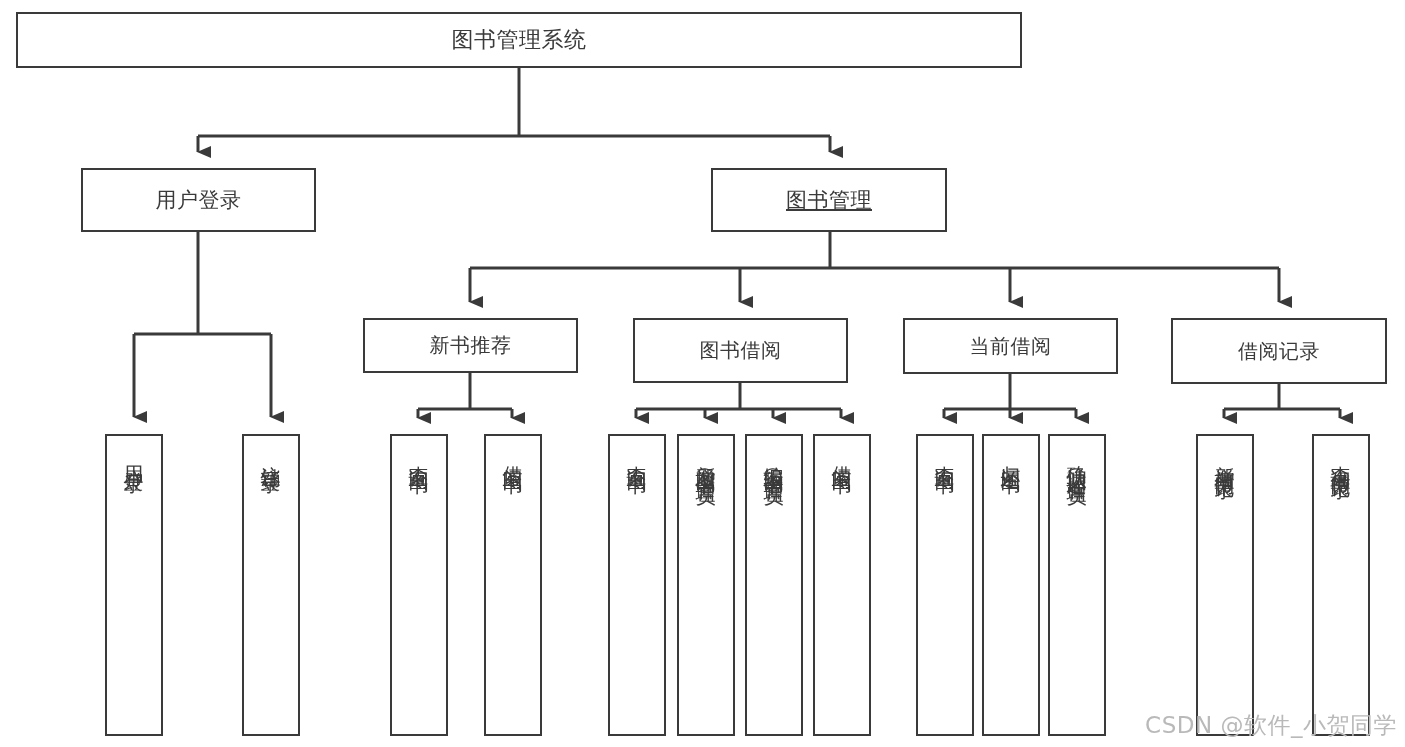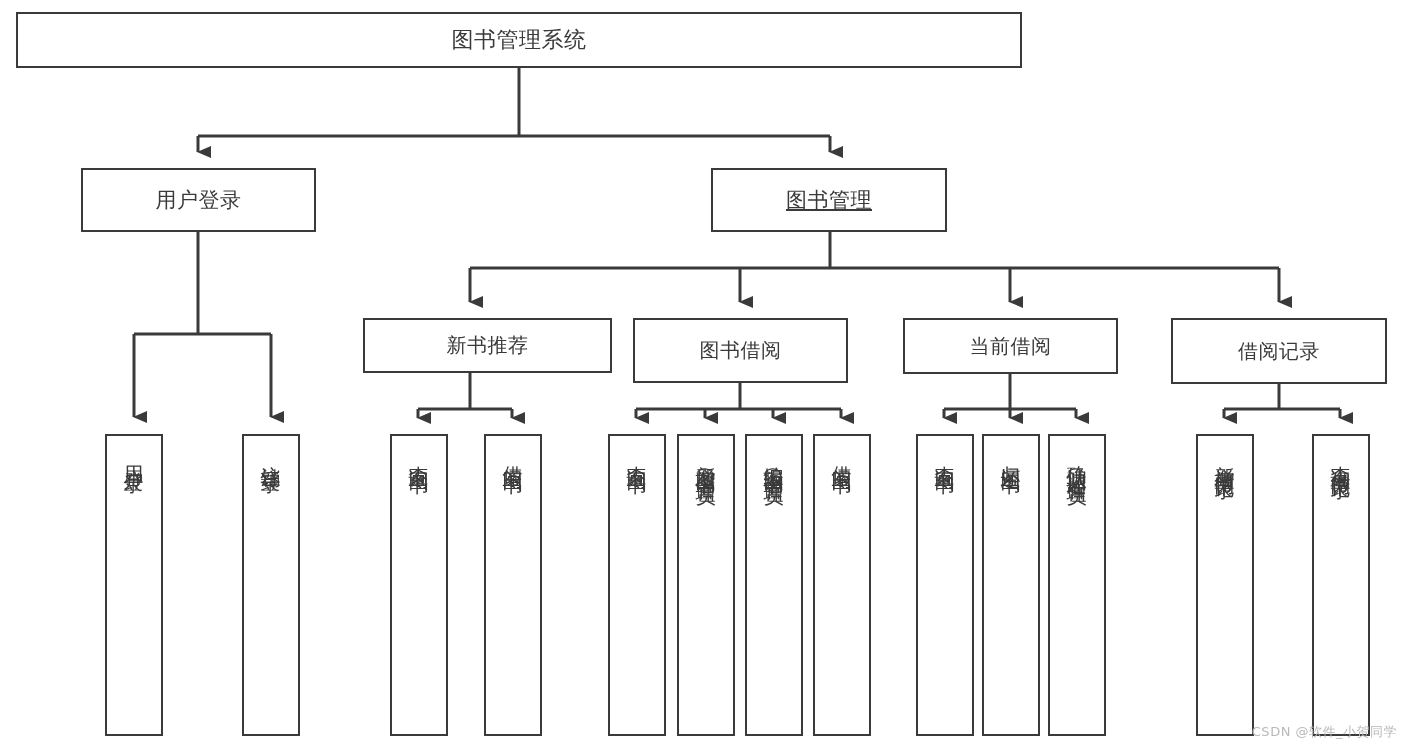--- a/index.html
+++ b/index.html
@@ -57,21 +57,21 @@
     font-size: 20px;
     letter-spacing: 3px;
     line-height: 1;
     white-space: normal;
     max-height: 270px;
   }
   #watermark {
     position: absolute;
     right: 8px;
     bottom: 6px;
-    font-size: 13px;
+    font-size: 23px;
     color: #b9b9b9;
     letter-spacing: 0.5px;
     white-space: nowrap;
     font-family: "DejaVu Sans", "Liberation Sans", sans-serif;
   }
 </style>
 </head>
 <body>
 
 <div id="diagram-canvas">
@@ -130,21 +130,21 @@
     <span class="node-label">图书管理系统</span>
   </div>
 
   <div class="node level2" style="left:81px; top:168px; width:235px; height:64px;">
     <span class="node-label">用户登录</span>
   </div>
   <div class="node level2" style="left:711px; top:168px; width:236px; height:64px;text-decoration:underline;">
     <span class="node-label">图书管理</span>
   </div>
 
-  <div class="node level3" style="left:363px; top:318px; width:249px; height:55px;">
+  <div class="node level3" style="left:363px; top:318px; width:215px; height:55px;">
     <span class="node-label">新书推荐</span>
   </div>
   <div class="node level3" style="left:633px; top:318px; width:215px; height:65px;">
     <span class="node-label">图书借阅</span>
   </div>
   <div class="node level3" style="left:903px; top:318px; width:215px; height:56px;">
     <span class="node-label">当前借阅</span>
   </div>
   <div class="node level3" style="left:1171px; top:318px; width:216px; height:66px;">
     <span class="node-label">借阅记录</span>

